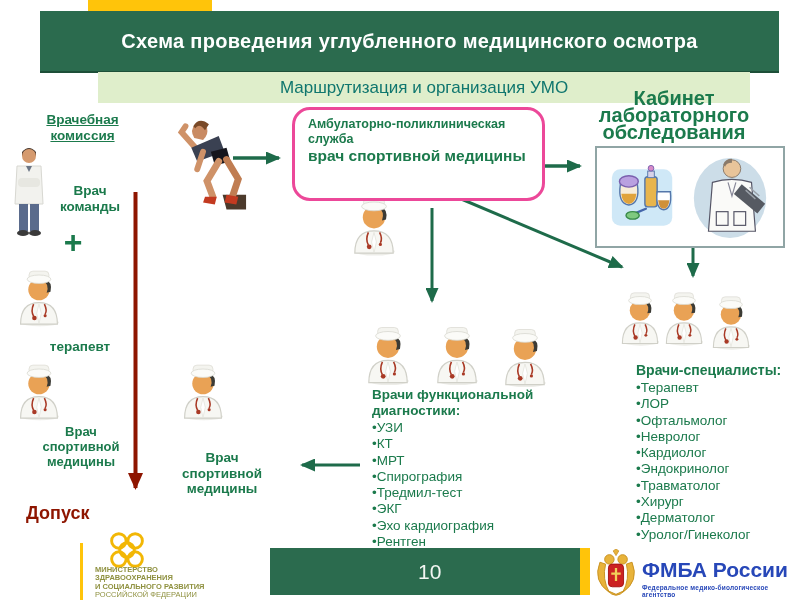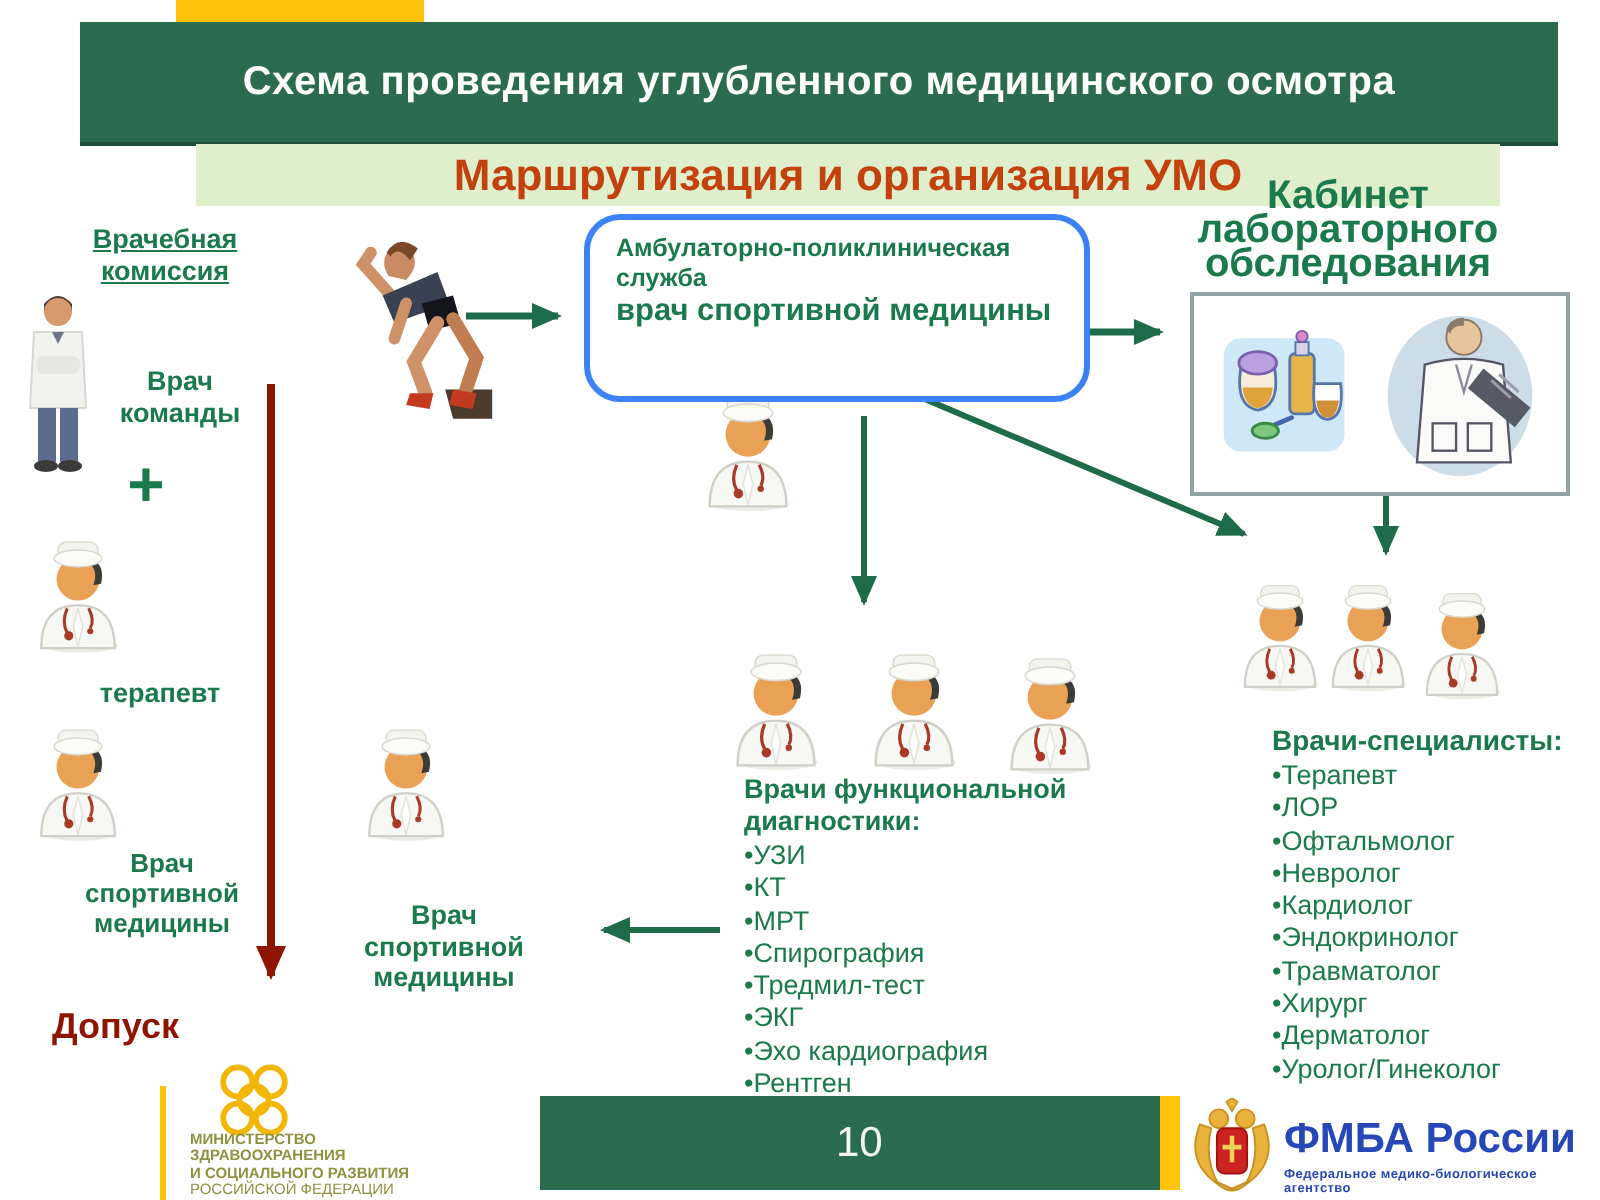--- a/index.html
+++ b/index.html
@@ -12,27 +12,27 @@
   #hdr {
     left:40px; top:11px; width:739px; height:60px; background:#2b6b4e;
     border-bottom:2px solid #1d4f38; display:flex; align-items:center; justify-content:center;
     z-index:1;
   }
   #hdr .t { color:#ffffff; font-weight:bold; font-size:20px; letter-spacing:.3px; }
   #subbar {
     left:98px; top:72px; width:652px; height:31px; background:#dfeecb;
     display:flex; align-items:center; justify-content:center; z-index:1;
   }
-  #subbar .t { color:#c2410c; font-weight:bold; font-size:22px; }
+  #subbar .t { color:#0f766e; font-weight:normal; font-size:17px; }
   #toptab { left:88px; top:0; width:124px; height:11px; background:#ffc40a; }
   .txt { z-index:3; }
   #arrows { left:0; top:0; z-index:2; pointer-events:none; }
   .clinicbox {
     left:292px; top:107px; width:226px; height:77px; background:#fff;
-    border:3px solid #3b82f6; border-radius:18px; padding:7px 8px 4px 13px;
+    border:3px solid #ec4899; border-radius:18px; padding:7px 8px 4px 13px;
     box-sizing:content-box; z-index:2;
   }
   .clinicbox .l1 { color:#1b7a4c; font-weight:bold; font-size:12.5px; line-height:14.5px; }
   .clinicbox .l2 { color:#1b7a4c; font-weight:bold; font-size:15.5px; line-height:18px; margin-top:1px; }
   .labbox {
     left:595px; top:146px; width:186px; height:98px; background:#fff;
     border:2px solid #90a5a5; display:flex; align-items:center; justify-content:space-evenly;
     z-index:2;
   }
   .bullet-item { color:#1b7a4c; font-weight:normal; font-size:13.5px; line-height:16.3px; white-space:nowrap; }

